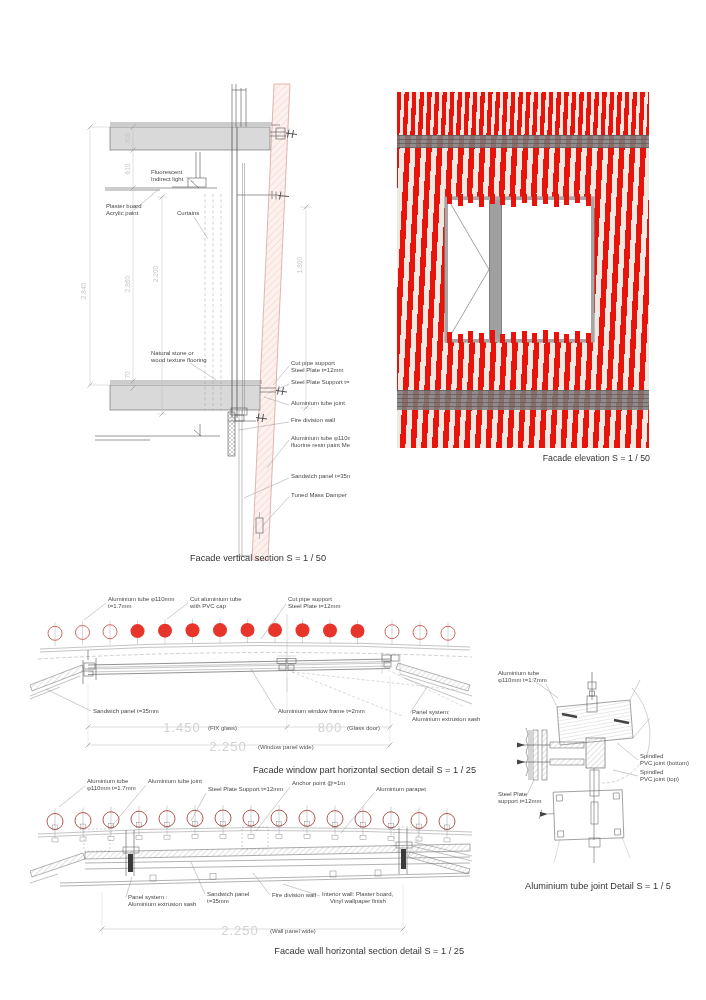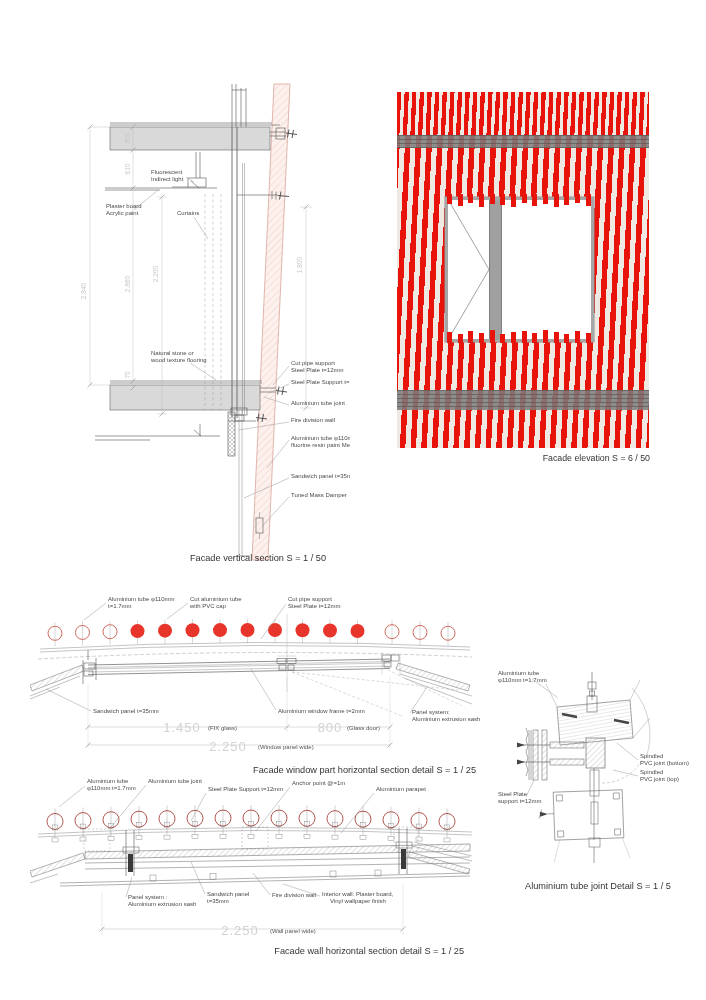--- a/index.html
+++ b/index.html
@@ -132,21 +132,21 @@
         <div class="tooth" style="left: 156.5px; top: 102px; height: 13px; background: rgb(232, 20, 12);"></div>
         <div class="tooth" style="left: 156.5px; top: 240px; height: 11px; background: rgb(232, 20, 12);"></div>
         <div class="tooth" style="left: 167.2px; top: 102px; height: 11px; background: rgb(232, 20, 12);"></div>
         <div class="tooth" style="left: 167.2px; top: 242px; height: 9px; background: rgb(232, 20, 12);"></div>
         <div class="tooth" style="left: 177.8px; top: 102px; height: 9px; background: rgb(232, 20, 12);"></div>
         <div class="tooth" style="left: 177.8px; top: 239px; height: 12px; background: rgb(232, 20, 12);"></div>
         <div class="tooth" style="left: 188.5px; top: 102px; height: 12px; background: rgb(232, 20, 12);"></div>
         <div class="tooth" style="left: 188.5px; top: 241px; height: 10px; background: rgb(232, 20, 12);"></div>
       </div>
   </div>
-  <div class="elev-caption">Facade elevation S = 6 / 50</div>
+  <div class="elev-caption">Facade elevation S = 1 / 50</div>
 
   <svg class="panel" style="left:30px;top:592px" width="450" height="185" viewBox="0 0 450 185">
     <defs>
       <pattern id="pc-h" width="4" height="4" patternUnits="userSpaceOnUse" patternTransform="rotate(45)">
         <line x1="0" y1="0" x2="0" y2="4" stroke="#9a9a9a" stroke-width="0.6"></line>
       </pattern>
     </defs>
     <g id="ws-circles">
         <line x1="25" y1="30.298765000000003" x2="25" y2="54.298765" stroke="#999" stroke-width="0.4"></line>
         <circle cx="25" cy="41.298765" r="7" fill="none" stroke="#d06a5e" stroke-width="1"></circle>

